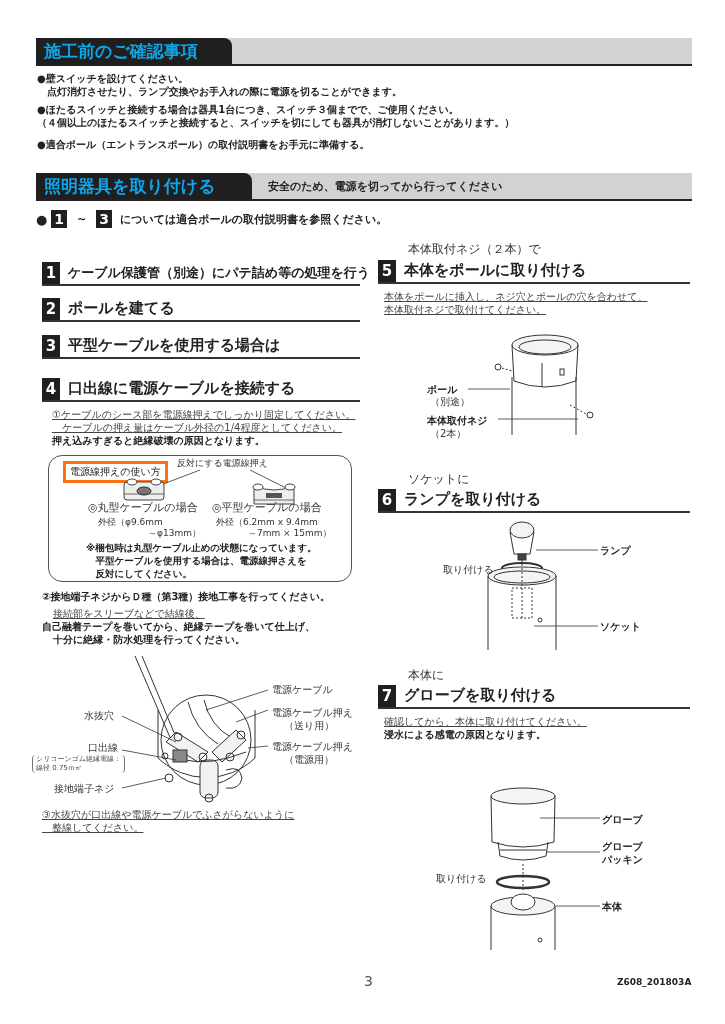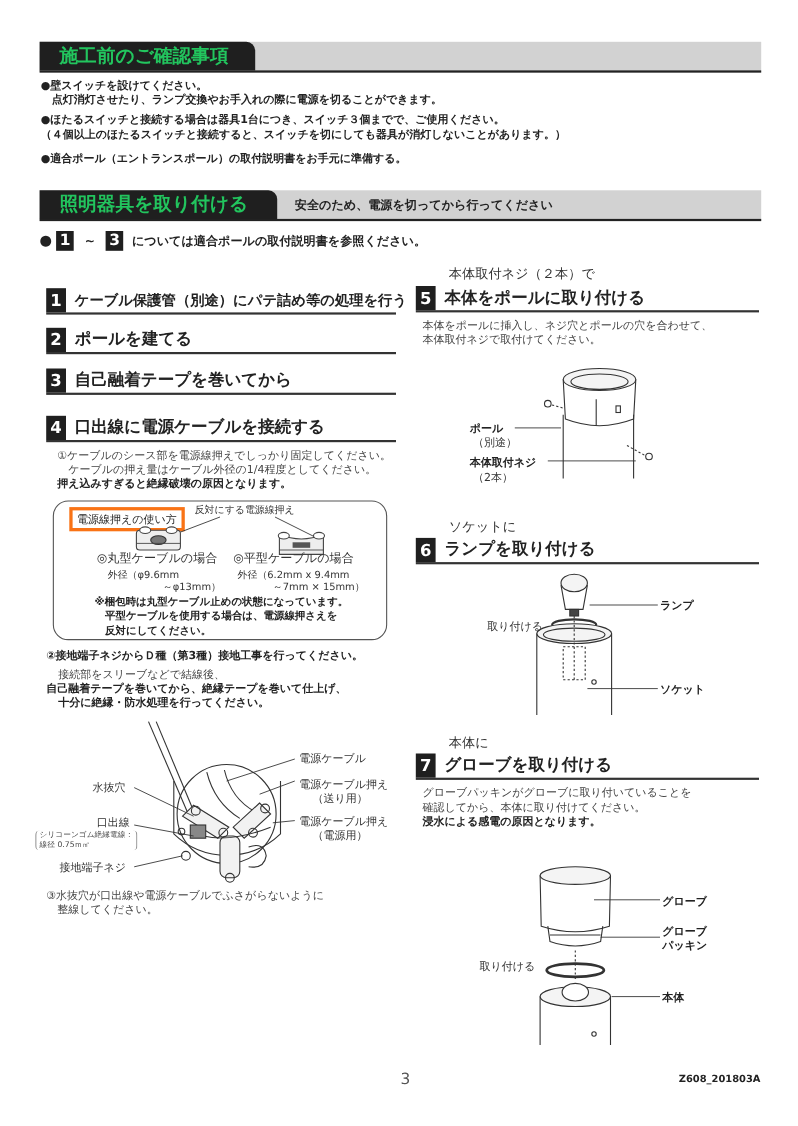--- a/index.html
+++ b/index.html
@@ -2,32 +2,32 @@
 <html><head>
 <meta charset="utf-8">
 <style>
   * { box-sizing: border-box; margin: 0; padding: 0; }
   html, body { width: 725px; height: 1024px; background: #fff; overflow: hidden; }
   body { position: relative; font-family: "DejaVu Sans", sans-serif; color: #222; }
   .abs { position: absolute; }
 
   
   .sec-bar { position: absolute; left: 36px; width: 656px; height: 28px; background: #d2d2d2; border-bottom: 2px solid #222; }
-  .sec-title { position: absolute; left: 0; top: 0; height: 26px; background: #1f1f1f; color: #22c55e; font-weight: bold; font-size: 17px; line-height: 26px; padding: 0 12px 0 18px; border-top-right-radius: 8px; white-space: nowrap; }
+  .sec-title { position: absolute; left: 0; top: 0; height: 26px; background: #1f1f1f; color: #0ea5e9; font-weight: bold; font-size: 17px; line-height: 26px; padding: 0 12px 0 8px; border-top-right-radius: 8px; white-space: nowrap; }
   .sec-note { position: absolute; top: 6px; font-size: 11px; font-weight: bold; color: #222; white-space: nowrap; }
 
   .bullet-text { font-size: 10px; font-weight: bold; line-height: 13px; white-space: nowrap; color: #222; }
 
   
   .step { position: absolute; height: 26px; border-bottom: 2px solid #333; }
   .step-num { position: absolute; left: 0; bottom: 0; width: 18px; height: 22px; background: #1f1f1f; color: #fff; font-weight: bold; font-size: 15px; line-height: 22px; text-align: center; }
   .step-title { position: absolute; left: 26px; bottom: 2px; font-size: 15px; font-weight: bold; white-space: nowrap; color: #222; }
   .step-pre { position: absolute; font-size: 12px; color: #333; white-space: nowrap; }
 
-  .body-text { font-size: 10px; line-height: 13px; color: #444; white-space: nowrap; }
+  .body-text { font-size: 10px; line-height: 13px; color: #444; white-space: nowrap; text-decoration: underline; }
   .body-bold { font-size: 10px; line-height: 13px; font-weight: bold; color: #222; white-space: nowrap; }
   .lbl { font-size: 10px; color: #333; white-space: nowrap; }
   .lbl-b { font-size: 10px; font-weight: bold; color: #222; white-space: nowrap; }
   .small { font-size: 7px; color: #444; white-space: nowrap; line-height: 9px; }
 
   .box-rounded { position: absolute; border: 1.2px solid #555; border-radius: 14px; }
   .tag-box { position: absolute; border: 3px solid #f97316; font-size: 10px; padding: 1px 4px; background: #fff; white-space: nowrap; }
 
   svg { position: absolute; overflow: visible; }
   .num-box { display: inline-block; width: 16px; height: 18px; background: #1f1f1f; color: #fff; font-weight: bold; font-size: 14px; line-height: 18px; text-align: center; vertical-align: middle; }
@@ -69,21 +69,21 @@
   <div class="step-title" style="font-size:13px;">ケーブル保護管（別途）にパテ詰め等の処理を行う</div>
 </div>
 
 <div class="step" style="left:42px; top:296px; width:318px;">
   <div class="step-num">2</div>
   <div class="step-title">ポールを建てる</div>
 </div>
 
 <div class="step" style="left:42px; top:333px; width:318px;">
   <div class="step-num">3</div>
-  <div class="step-title">自己融着テープを巻いてから</div>
+  <div class="step-title">平型ケーブルを使用する場合は</div>
 </div>
 
 <div class="step" style="left:42px; top:376px; width:318px;">
   <div class="step-num">4</div>
   <div class="step-title">口出線に電源ケーブルを接続する</div>
 </div>
 
 <div class="abs" style="left:52px; top:408px;">
   <div class="body-text">①ケーブルのシース部を電源線押えでしっかり固定してください。</div>
   <div class="body-text">　ケーブルの押え量はケーブル外径の1/4程度としてください。</div>
@@ -232,21 +232,20 @@
 <div class="abs lbl-b" style="left:600px; top:544px;">ランプ</div>
 <div class="abs lbl" style="left:443px; top:563px;">取り付ける</div>
 <div class="abs lbl-b" style="left:600px; top:620px;">ソケット</div>
 
 <div class="step-pre" style="left:408px; top:667px;">本体に</div>
 <div class="step" style="left:378px; top:683px; width:312px;">
   <div class="step-num">7</div>
   <div class="step-title">グローブを取り付ける</div>
 </div>
 <div class="abs" style="left:384px; top:715px;">
-  <div class="body-text">グローブパッキンがグローブに取り付いていることを</div>
   <div class="body-text">確認してから、本体に取り付けてください。</div>
   <div class="body-bold">浸水による感電の原因となります。</div>
 </div>
 <svg width="200" height="180" style="left:480px; top:780px;">
   <g fill="none" stroke="#333" stroke-width="1">
     <ellipse cx="43" cy="16" rx="32" ry="8" fill="#f4f4f4"></ellipse>
     <path d="M11 16 L12 62 Q43 72 74 62 L75 16"></path>
     <path d="M18 62 L20 76 Q43 84 66 76 L68 62"></path>
     <line x1="20" y1="70" x2="66" y2="70"></line>
     <ellipse cx="43" cy="102" rx="26" ry="6" stroke-width="2.5"></ellipse>

